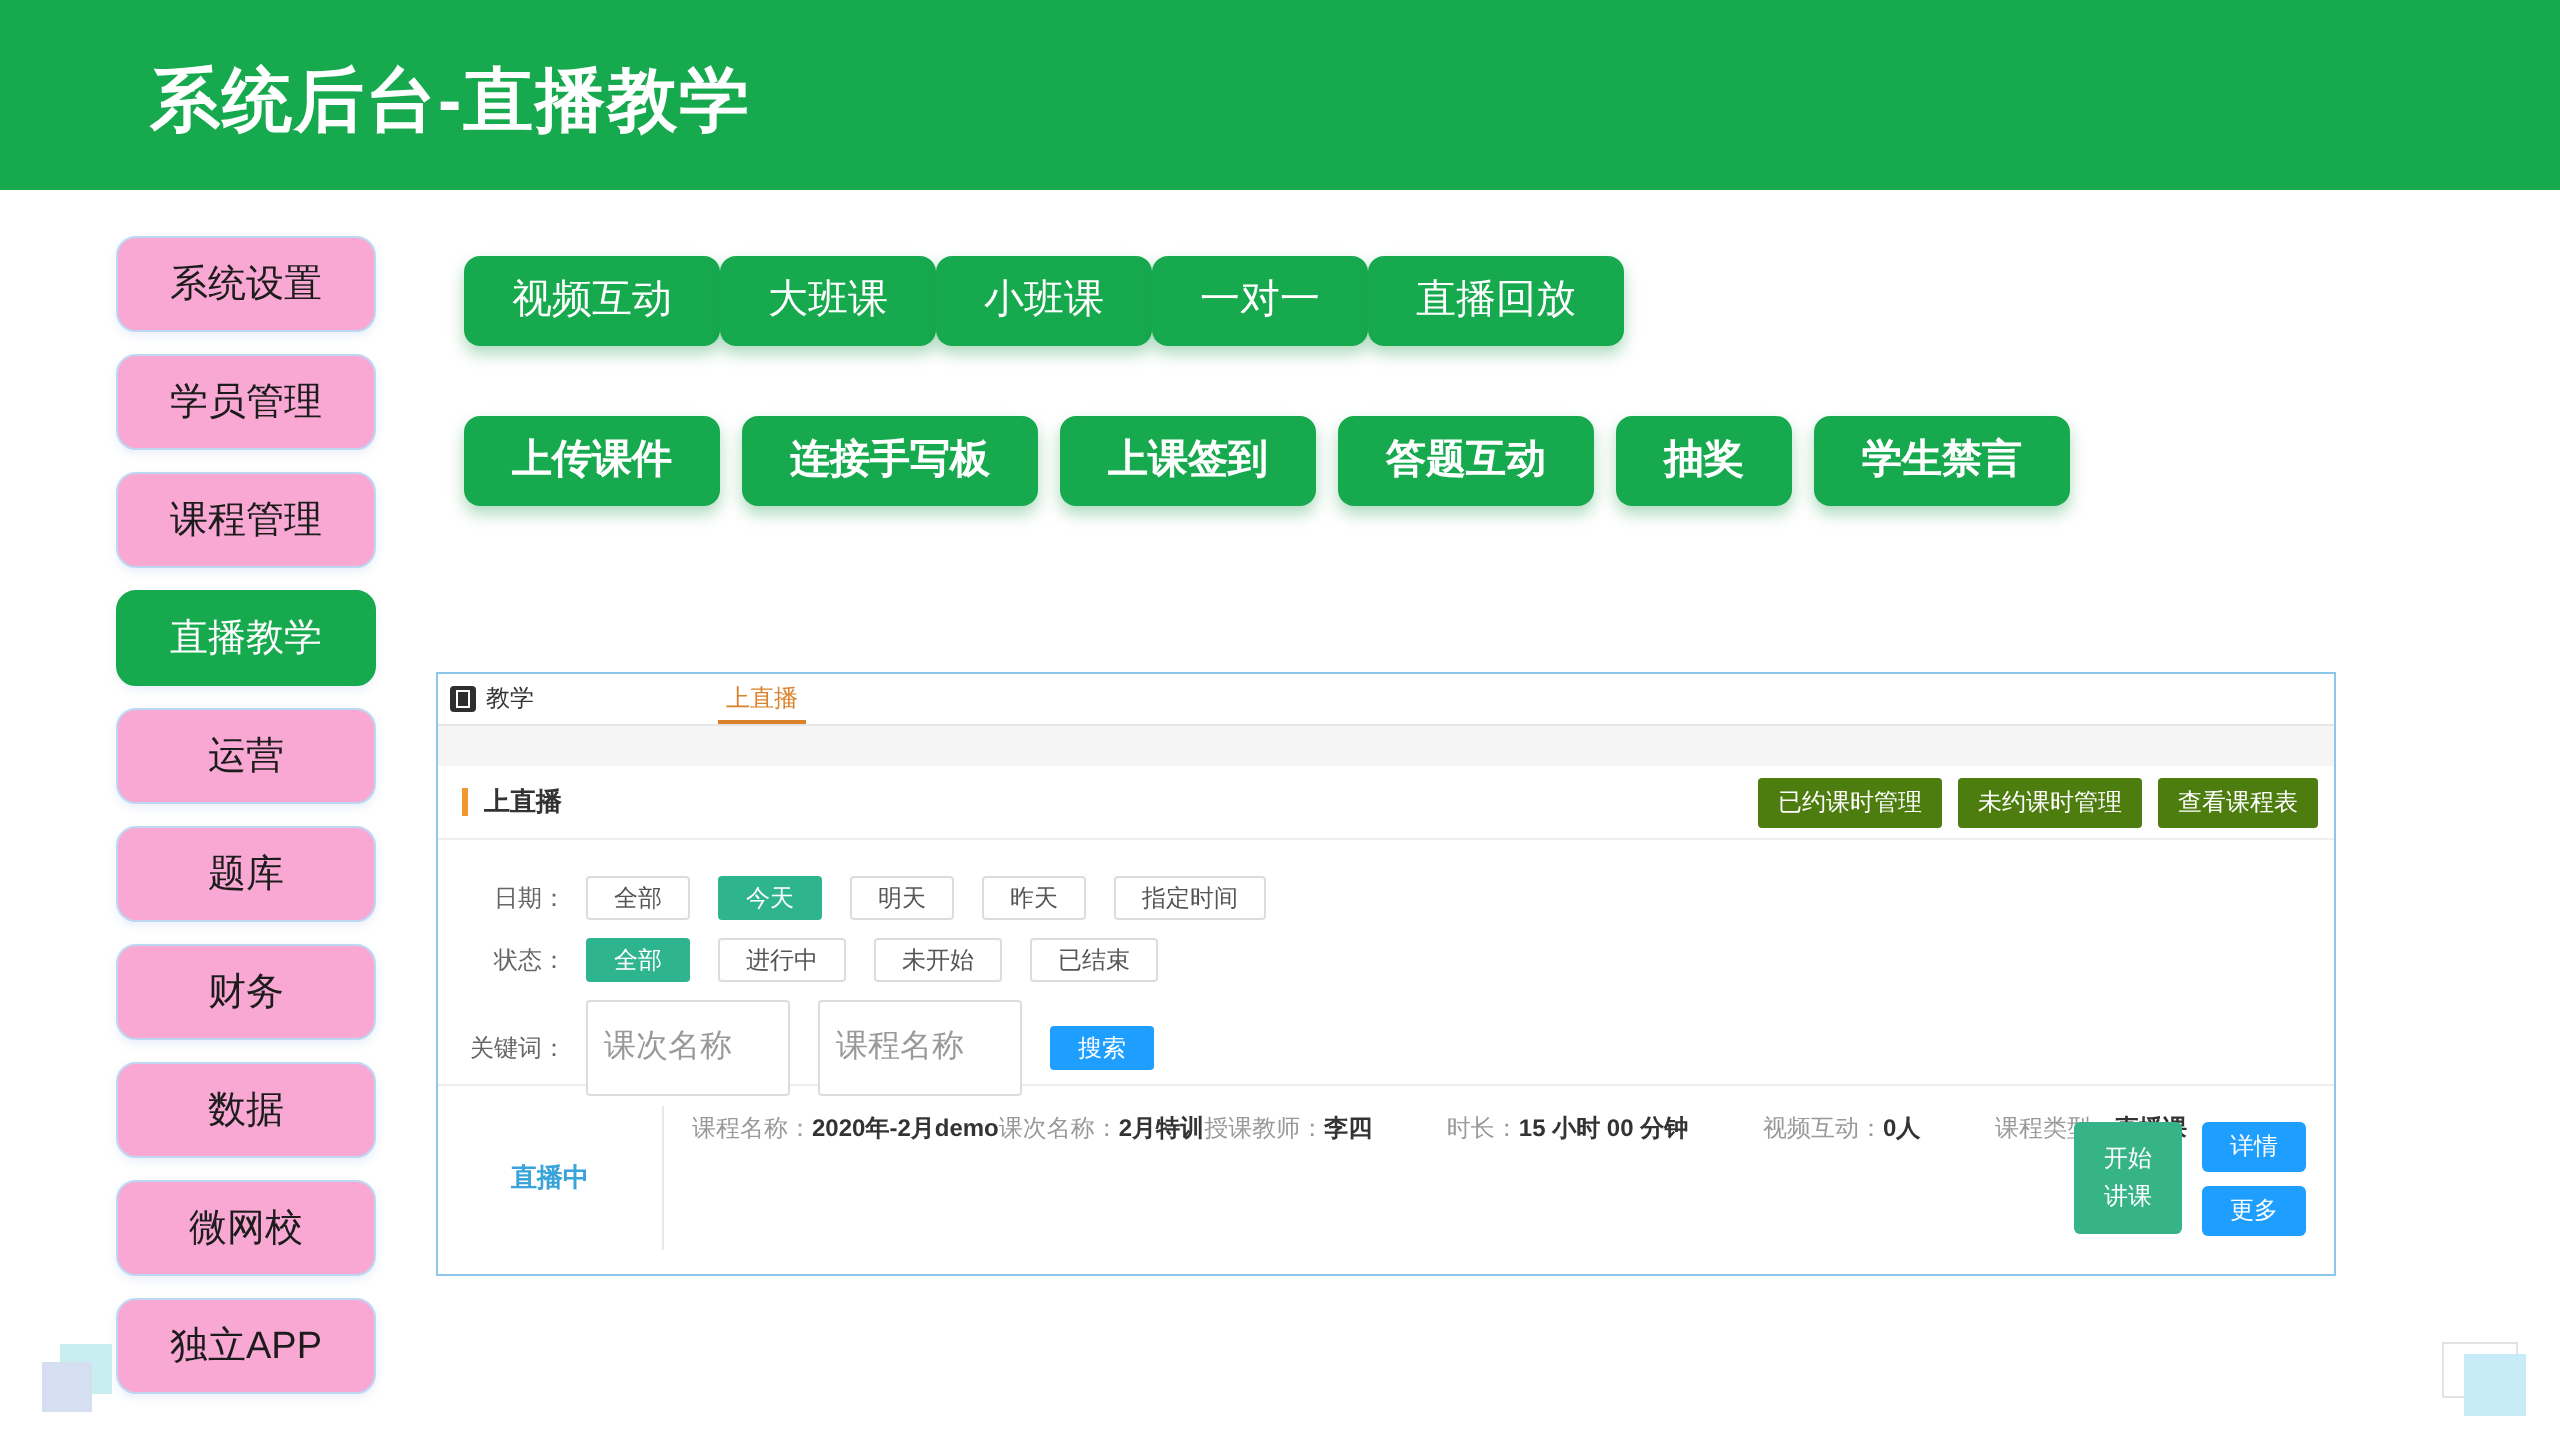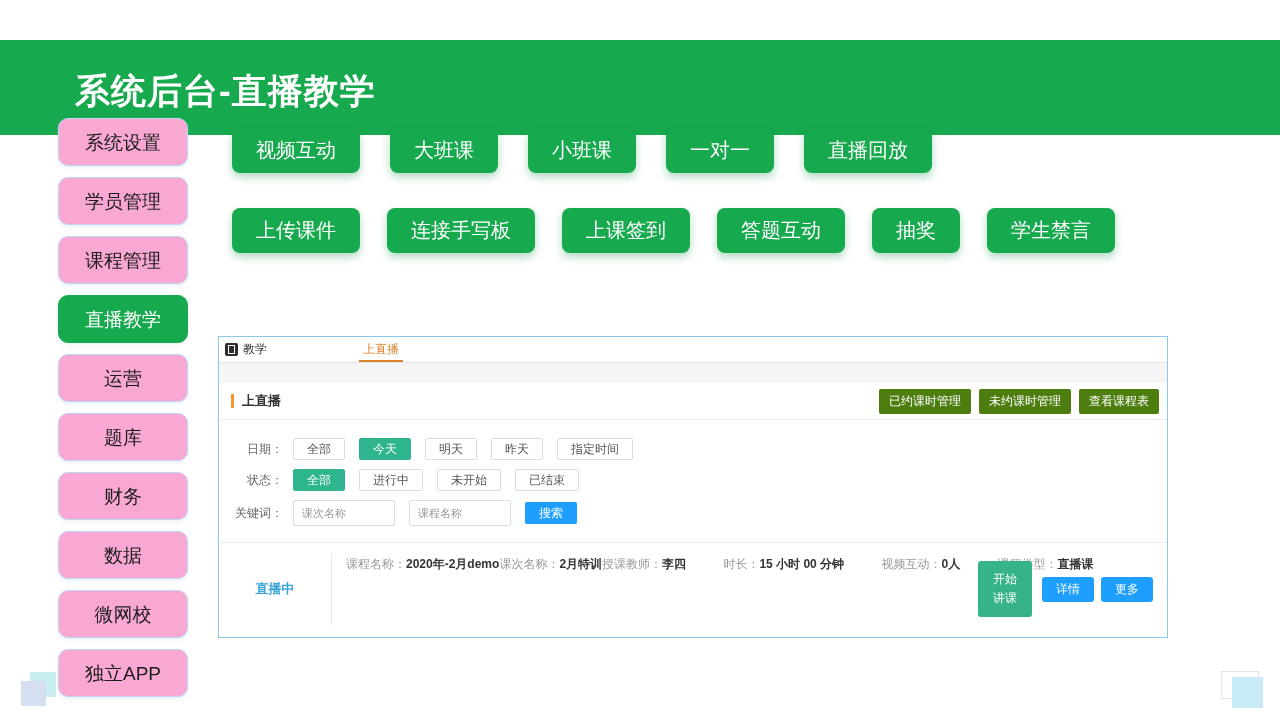--- a/index.html
+++ b/index.html
@@ -4,40 +4,40 @@
 <style>
   html,body { margin:0; padding:0; }
   body {
     width:1280px; height:720px; position:relative; overflow:hidden;
     background:#ffffff;
     font-family:"Liberation Sans","DejaVu Sans",sans-serif;
   }
   .page { position:absolute; inset:0; }
 
   
-  .topbar { position:absolute; top:0; left:0; width:1280px; height:95px; background:#17a94e;margin-top:40px; }
+  .topbar { position:absolute; top:0; left:0; width:1280px; height:95px; background:#17a94e; }
   .topbar h1 {
     margin:0; padding:33px 0 0 75px; font-size:35px; font-weight:600;
     color:#ffffff; letter-spacing:1px; line-height:1;
   }
 
   
   .sidebar { position:absolute; left:58px; top:118px; width:130px; }
   .side-item {
     height:48px; line-height:48px; text-align:center; background:#f9a8d4;
     border:1px solid #bed7f3; border-radius:10px; margin-bottom:11px;
     font-size:19px; color:#1c1c1c; cursor:pointer; box-sizing:border-box;
     box-shadow:0 2px 4px rgba(170,195,230,0.25);
   }
   .side-item.active { background:#17a94e; border-color:#17a94e; color:#ffffff; }
 
   
   .features { position:absolute; left:232px; top:128px; }
-  .feat-row { display:flex; gap:30px; margin-bottom:35px; }
-  .feat-row.second { gap:27px; }
+  .feat-row { display:flex; margin-bottom:35px; }
+  .feat-row.second { gap:11px;font-weight:bold; }
   .feat-btn {
     background:#17a94e; color:#ffffff; font-size:20px; height:45px; line-height:45px;
     padding:0 24px; border-radius:8px; cursor:pointer; white-space:nowrap;
     box-shadow:0 4px 8px rgba(20,150,70,0.35);
   }
 
   
   .panel {
     position:absolute; left:218px; top:336px; width:950px; height:302px;
     background:#ffffff; border:1px solid #8cc7e9; box-sizing:border-box; font-size:12px;
@@ -74,21 +74,21 @@
   .filters { height:122px; padding-top:9px; box-sizing:border-box; }
   .filter-row { display:flex; align-items:center; margin:9px 0; }
   .filter-label { width:64px; text-align:right; color:#666666; margin-right:10px; flex:none; }
   .chip {
     border:1px solid #dcdcdc; background:#ffffff; color:#555555; font-size:12px;
     padding:4px 13px; border-radius:2px; margin-right:14px; cursor:pointer; line-height:1;
   }
   .chip.active { background:#2fb490; border-color:#2fb490; color:#ffffff; }
   .kw-input {
     width:84px; height:24px; border:1px solid #dcdcdc; border-radius:2px;
-    font-size:11px; padding:0 8px; margin-right:14px; color:#333333; outline:none;
+    font-size:16px; padding:11px 8px; margin-right:14px; color:#333333; outline:none;
     font-family:"Liberation Sans","DejaVu Sans",sans-serif;
   }
   .kw-input::placeholder { color:#999999; }
   .search-btn {
     background:#1e9fff; color:#ffffff; font-size:12px; padding:5px 14px;
     border-radius:2px; cursor:pointer; line-height:1;
   }
 
   .list-row { border-top:1px solid #ededed; height:92px; display:flex; align-items:stretch; }
   .status-col {
@@ -103,21 +103,21 @@
   .d-line { font-size:12px; white-space:nowrap; }
   .d-line .group { margin-right:34px; }
   .lbl { color:#999999; }
   .val { color:#333333; font-weight:bold; }
   .action-col { flex:none; display:flex; align-items:center; gap:10px; padding-right:14px; }
   .start-btn {
     width:54px; height:56px; background:#36b487; color:#ffffff; border-radius:3px;
     display:flex; align-items:center; justify-content:center; cursor:pointer;
   }
   .start-btn span { display:block; width:26px; line-height:19px; font-size:12px; word-break:break-all; text-align:center; }
-  .mini-col { display:flex; flex-direction:row; gap:7px; }
+  .mini-col { display:flex; flex-direction:column; gap:7px; }
   .mini-btn {
     width:52px; height:25px; background:#1e9fff; color:#ffffff; border-radius:3px;
     font-size:12px; display:flex; align-items:center; justify-content:center; cursor:pointer;
   }
 
   
   .deco { position:absolute; }
   .deco-teal-left  { left:30px;  top:672px; width:26px; height:25px; background:#c9eef1; }
   .deco-lav-left   { left:21px;  top:681px; width:25px; height:25px; background:#d6def2; }
   .deco-white-right{ left:1221px; top:671px; width:36px; height:26px; background:#ffffff; border:1px solid #e3e3e3; }

